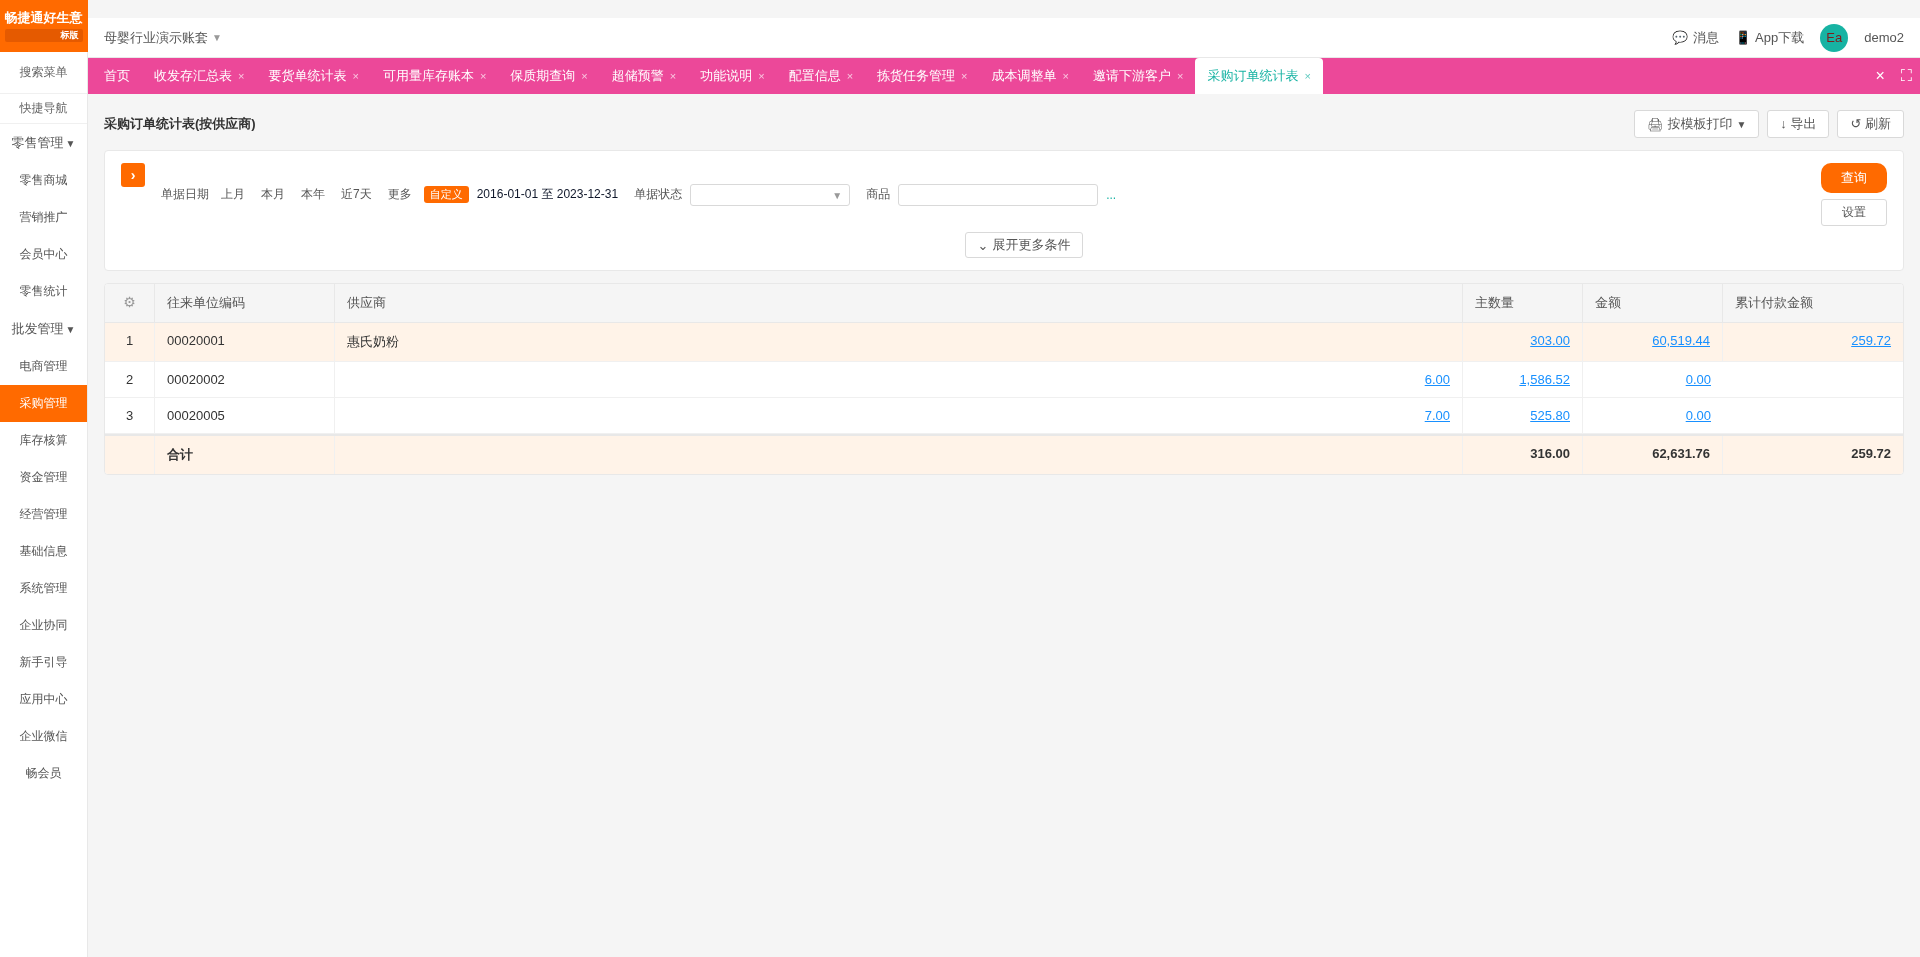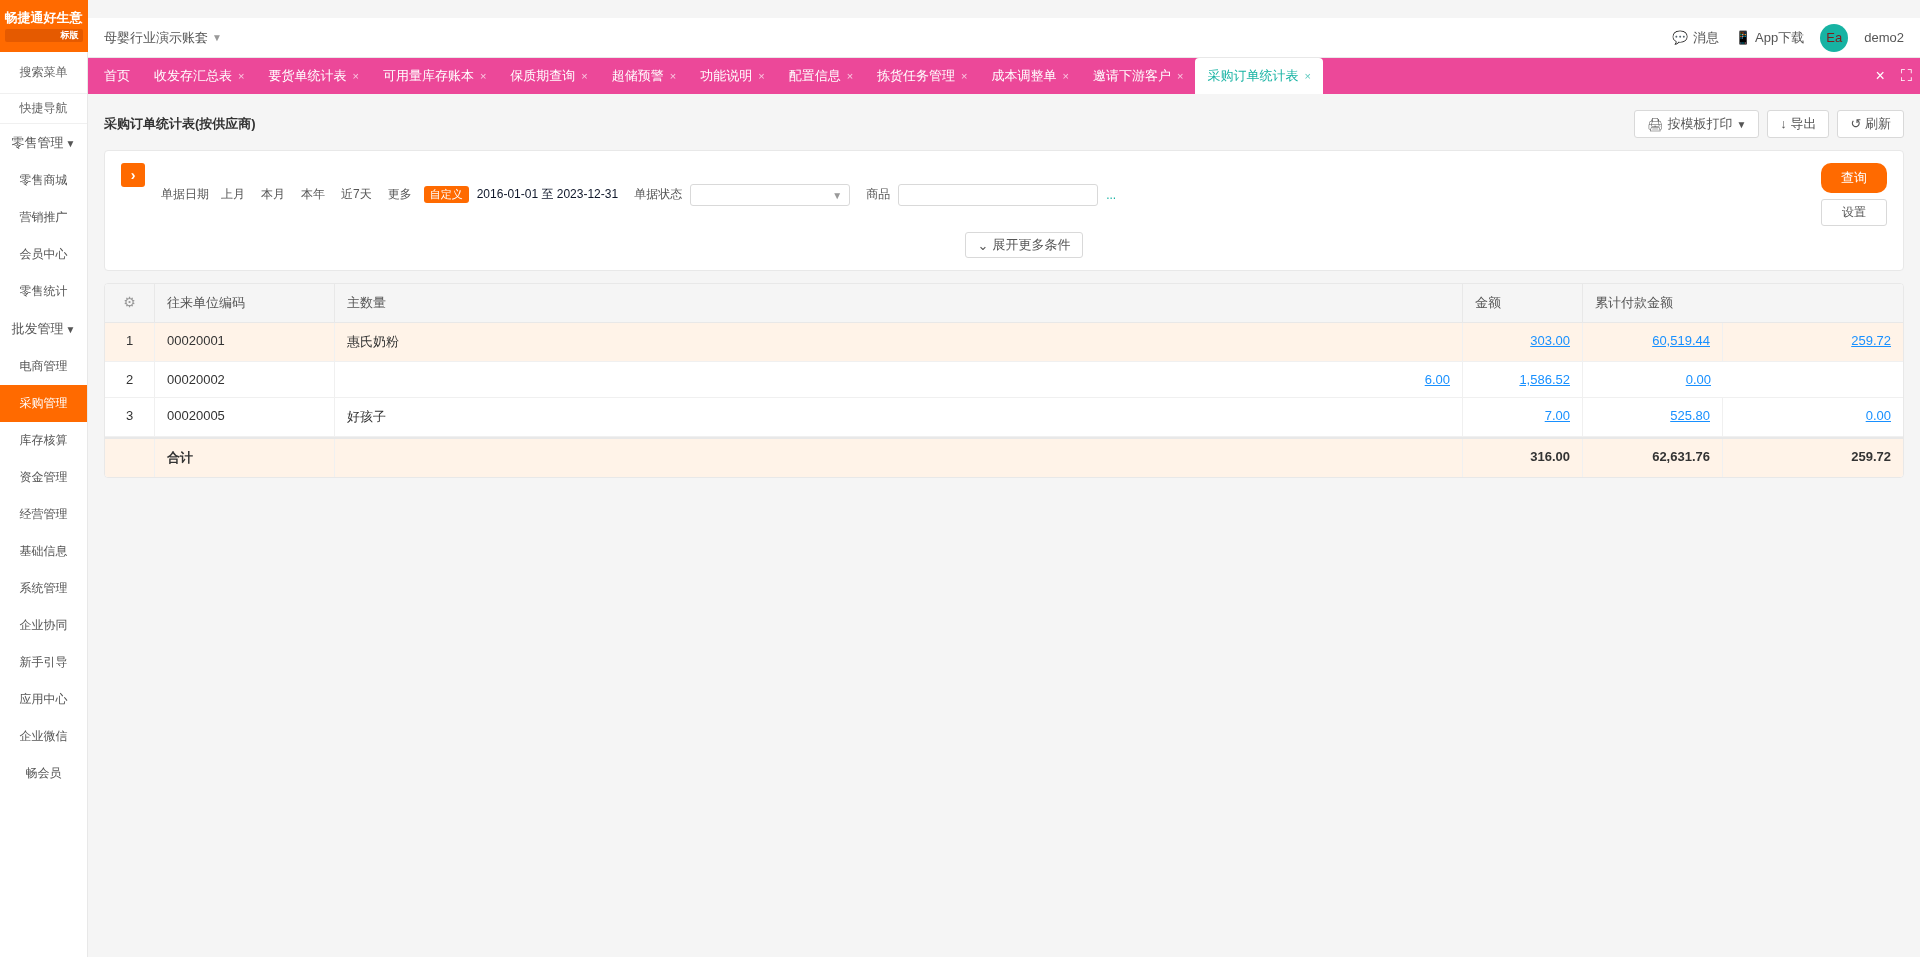--- a/index.html
+++ b/index.html
@@ -277,20 +277,21 @@
       </div>
     </div>
 
     <div class="data-table">
 
       <div class="table-header">
         <div class="table-header-cell center">
           <span class="settings-icon">⚙</span>
         </div>
         <div class="table-header-cell">往来单位编码</div>
+        <div class="table-header-cell">供应商</div>
         <div class="table-header-cell right">主数量</div>
         <div class="table-header-cell right">金额</div>
         <div class="table-header-cell right">累计付款金额</div>
       </div>
 
       <div class="table-row highlight">
         <div class="table-cell center">1</div>
         <div class="table-cell">00020001</div>
         <div class="table-cell">惠氏奶粉</div>
         <div class="table-cell link">303.00</div>
@@ -300,21 +301,20 @@
       <div class="table-row">
         <div class="table-cell center">2</div>
         <div class="table-cell">00020002</div>
         <div class="table-cell link">6.00</div>
         <div class="table-cell link">1,586.52</div>
         <div class="table-cell link">0.00</div>
       </div>
       <div class="table-row">
         <div class="table-cell center">3</div>
         <div class="table-cell">00020005</div>
-        <div class="table-cell">好孩子</div>
         <div class="table-cell link">7.00</div>
         <div class="table-cell link">525.80</div>
         <div class="table-cell link">0.00</div>
       </div>
 
       <div class="table-footer">
         <div class="table-footer-cell"></div>
         <div class="table-footer-cell bold">合计</div>
         <div class="table-footer-cell"></div>
         <div class="table-footer-cell right bold">316.00</div>

